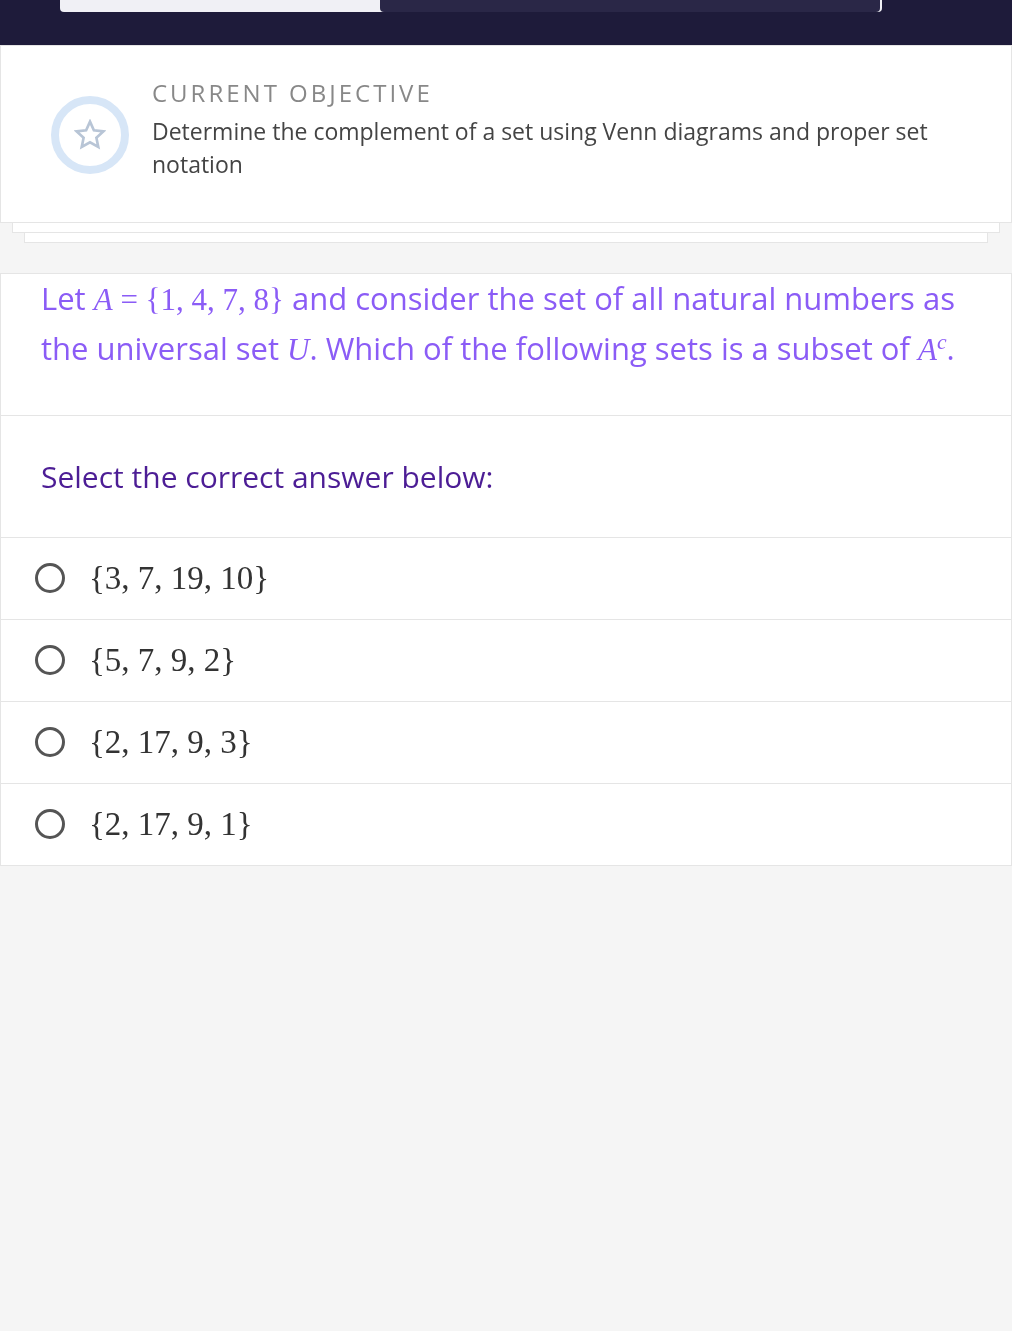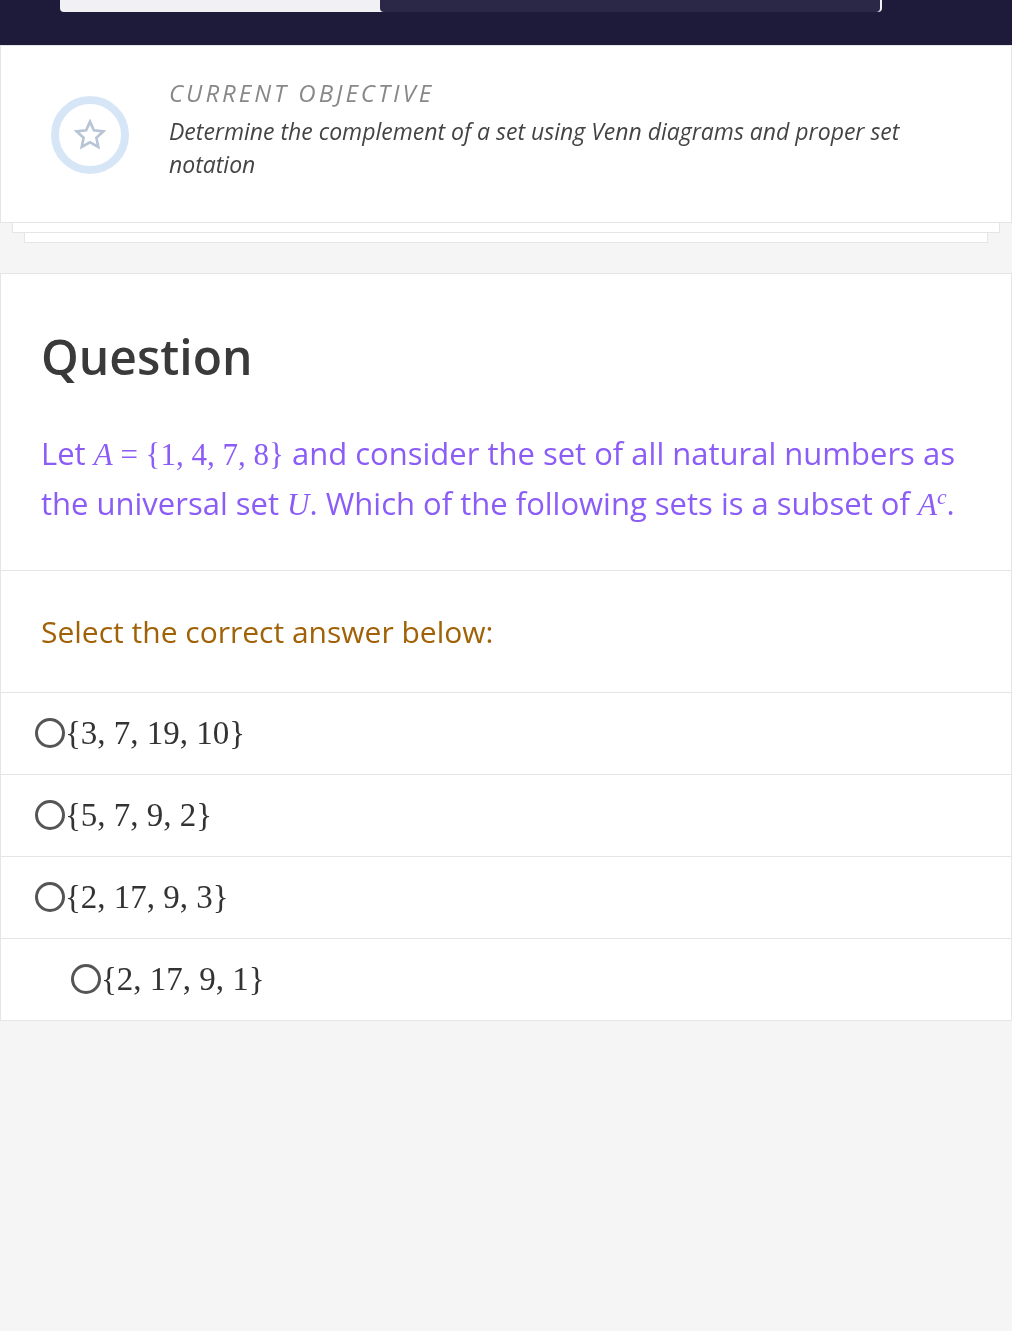--- a/index.html
+++ b/index.html
@@ -35,22 +35,21 @@
   }
   .card {
     background: #fff;
     border: 1px solid #e5e5e5;
     margin: 0;
   }
   .objective-card {
     display: flex;
     align-items: flex-start;
     padding: 30px 24px 40px 50px;
-    gap: 40px;
-    font-style: italic;
+    gap: 23px;
   }
   .star-badge {
     width: 78px;
     height: 78px;
     border-radius: 50%;
     border: 8px solid #d7e6f7;
     display: flex;
     align-items: center;
     justify-content: center;
     flex-shrink: 0;
@@ -99,32 +98,33 @@
     line-height: 1.6;
     color: #8b5cf6;
     border-bottom: 1px solid #e5e5e5;
   }
   .math-i { font-family: "Times New Roman", serif; font-style: italic; }
   .math { font-family: "Times New Roman", serif; }
   .sup { font-size: 0.7em; vertical-align: super; font-style: italic; font-family:"Times New Roman",serif;}
   .q-instruct {
     padding: 40px;
     font-size: 30px;
-    color: #a16207;
+    color: #4c1d95;
     border-bottom: 1px solid #e5e5e5;
   }
   .option {
     display: flex;
     align-items: center;
+    gap: 24px;
     padding: 22px 34px;
     border-bottom: 1px solid #e5e5e5;
     cursor: pointer;
     font-size: 33px;
   }
-  .option:last-child { border-bottom: none; margin-left: 36px; }
+  .option:last-child { border-bottom: none; }
   .radio {
     width: 30px;
     height: 30px;
     border: 3px solid #555;
     border-radius: 50%;
     flex-shrink: 0;
   }
   .option-label { font-family: "Times New Roman", serif; }
 </style>
 </head>
@@ -145,23 +145,20 @@
     <div class="label">CURRENT OBJECTIVE</div>
     <div class="desc">Determine the complement of a set using Venn diagrams and proper set notation</div>
   </div>
 </div>
 <div class="stack-shadow"></div>
 <div class="stack-shadow s2"></div>
 
 <div class="spacer"></div>
 
 <div class="card question-card">
-  <div class="q-header">
-    <div class="q-title">Question</div>
-  </div>
   <div class="q-body">
     <span>Let </span><span class="math-i">A</span><span class="math"> = {1, 4, 7, 8}</span><span> and consider the set of all natural numbers as the universal set </span><span class="math-i">U</span><span>. Which of the following sets is a subset of </span><span class="math-i">A</span><span class="sup">c</span><span>.</span>
   </div>
   <div class="q-instruct">Select the correct answer below:</div>
 
   <div class="option">
     <div class="radio"></div>
     <div class="option-label">{3, 7, 19, 10}</div>
   </div>
   <div class="option">

